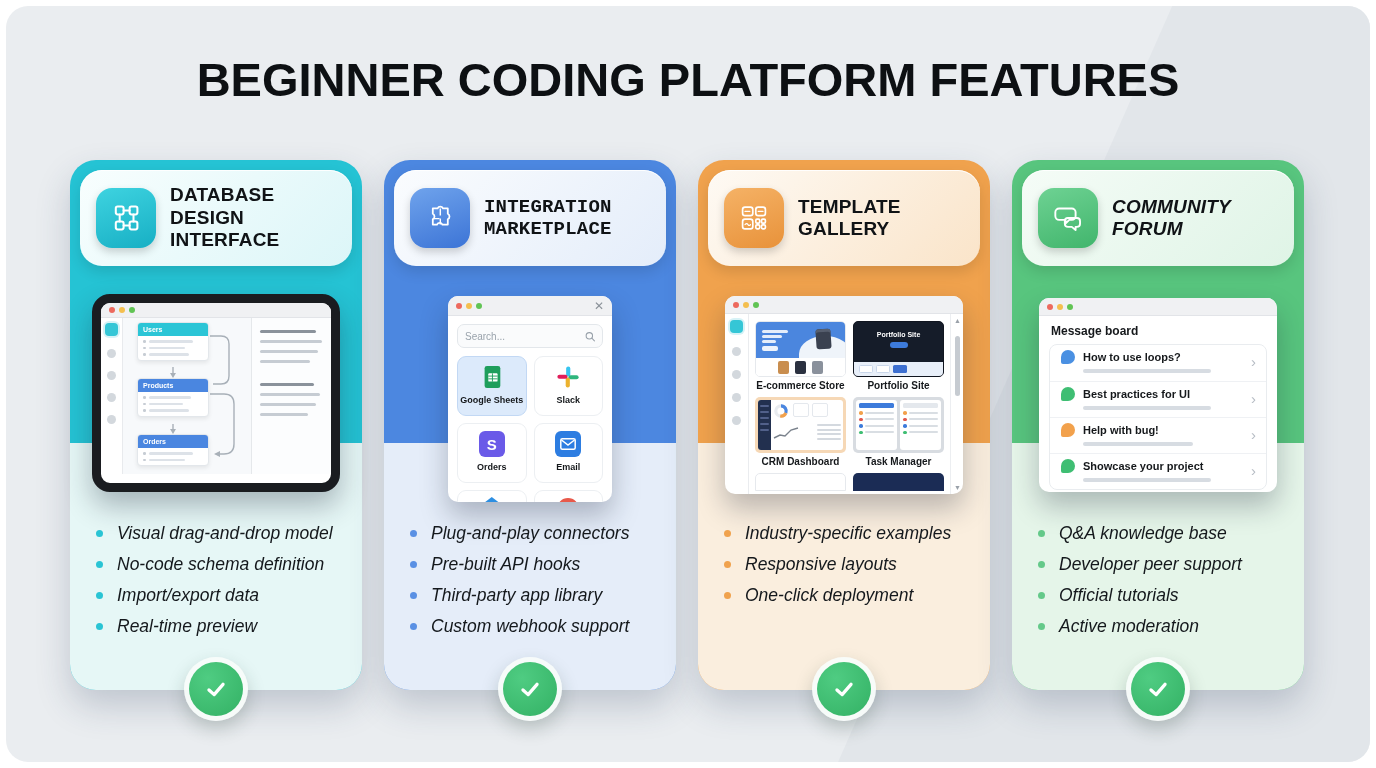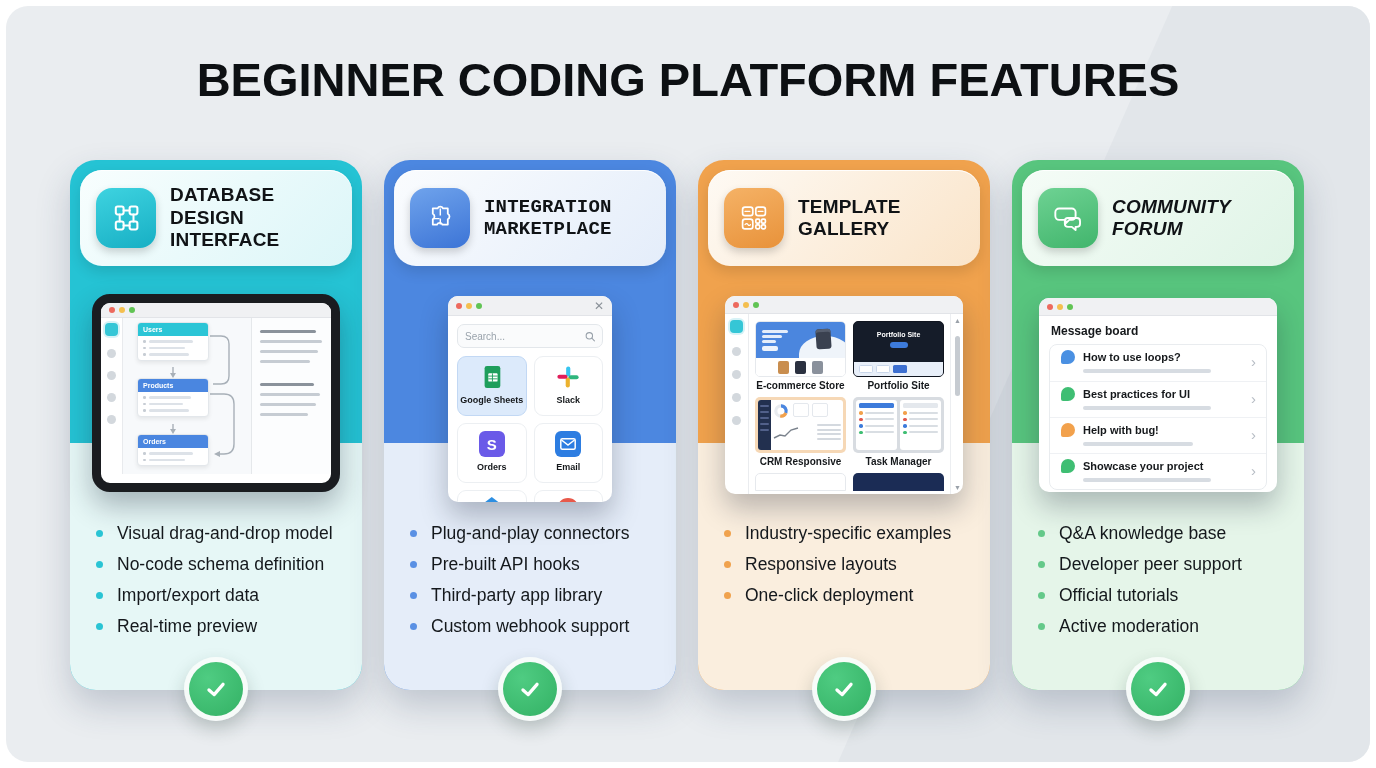--- a/index.html
+++ b/index.html
@@ -58,21 +58,21 @@
   .c1 .pill-icon{ background:linear-gradient(160deg,#6FA3EC,#3C74D6); }
   .c2 .pill-icon{ background:linear-gradient(160deg,#F5B266,#E8923A); }
   .c3 .pill-icon{ background:linear-gradient(160deg,#6ED293,#41B56C); }
   .pill-title {
     margin-left:14px; margin-right:8px;
     font-size:19px; line-height:1.18; font-weight:800; color:#101316;
     text-transform:uppercase; letter-spacing:.2px;
   }
   
   .bullets { position:absolute; left:26px; top:358px; width:250px; }
-  .bullet { display:flex; align-items:center; height:31px; }
+  .bullet { display:flex; align-items:center; height:31px;font-style:italic; }
   .dot { width:7px; height:7px; border-radius:50%; margin:0 14px 0 0; flex:0 0 auto; }
   .c0 .dot{ background:#29C4D4; } .c1 .dot{ background:#5A90E4; }
   .c2 .dot{ background:#F0A24D; } .c3 .dot{ background:#64C989; }
   .bullet span { font-size:17.5px; font-weight:500; color:#14181C; white-space:nowrap; }
   
   .check {
     position:absolute; left:50%; top:497px; width:64px; height:64px; margin-left:-32px;
     border-radius:50%; background:rgba(248,252,250,.95);
     display:flex; align-items:center; justify-content:center;
     box-shadow:0 8px 18px rgba(30,60,45,.22); z-index:6;
@@ -548,21 +548,21 @@
                 </svg>
                 <div class="mini-lines" style="right:2px;top:24px;width:24px">
                   <i></i>
                     <i></i>
                     <i></i>
                     <i></i>
                 </div>
               </div>
             </div>
           </div>
-          <span class="tpl-label">CRM Responsive</span>
+          <span class="tpl-label">CRM Dashboard</span>
         </div>
         <div class="g-cell">
           <div class="thumb th-task">
             <div class="col">
               <span class="colhdr" style="background:#3D7BDB"></span>
               <div class="trow">
                   <i style="background:#F2A14C"></i>
                   <b></b>
                 </div>
               <div class="trow">

